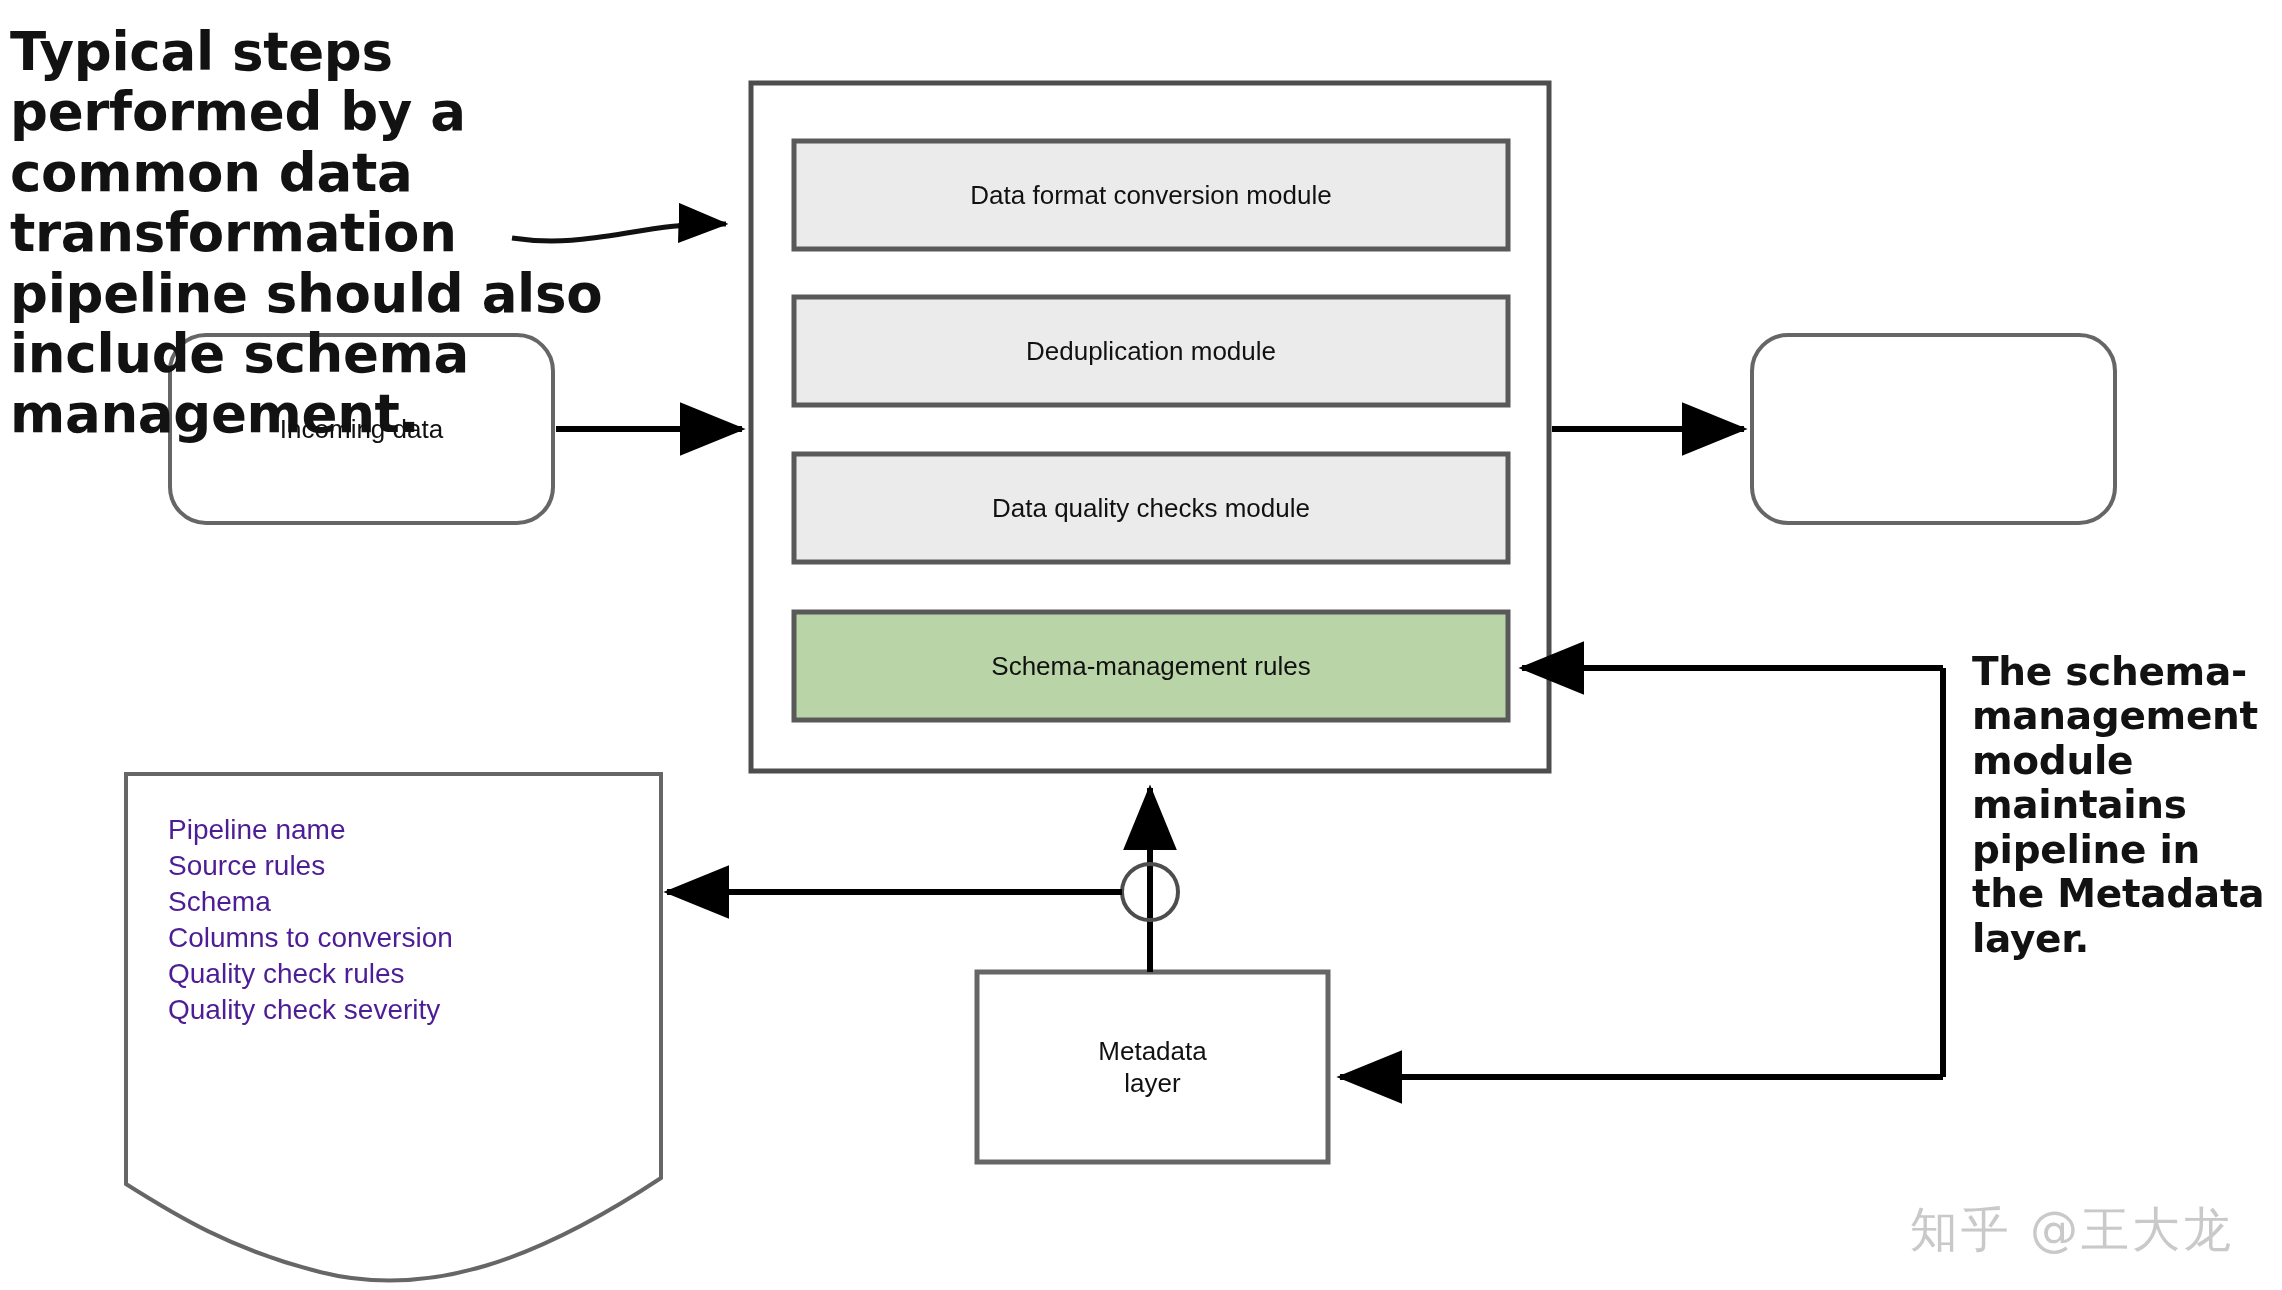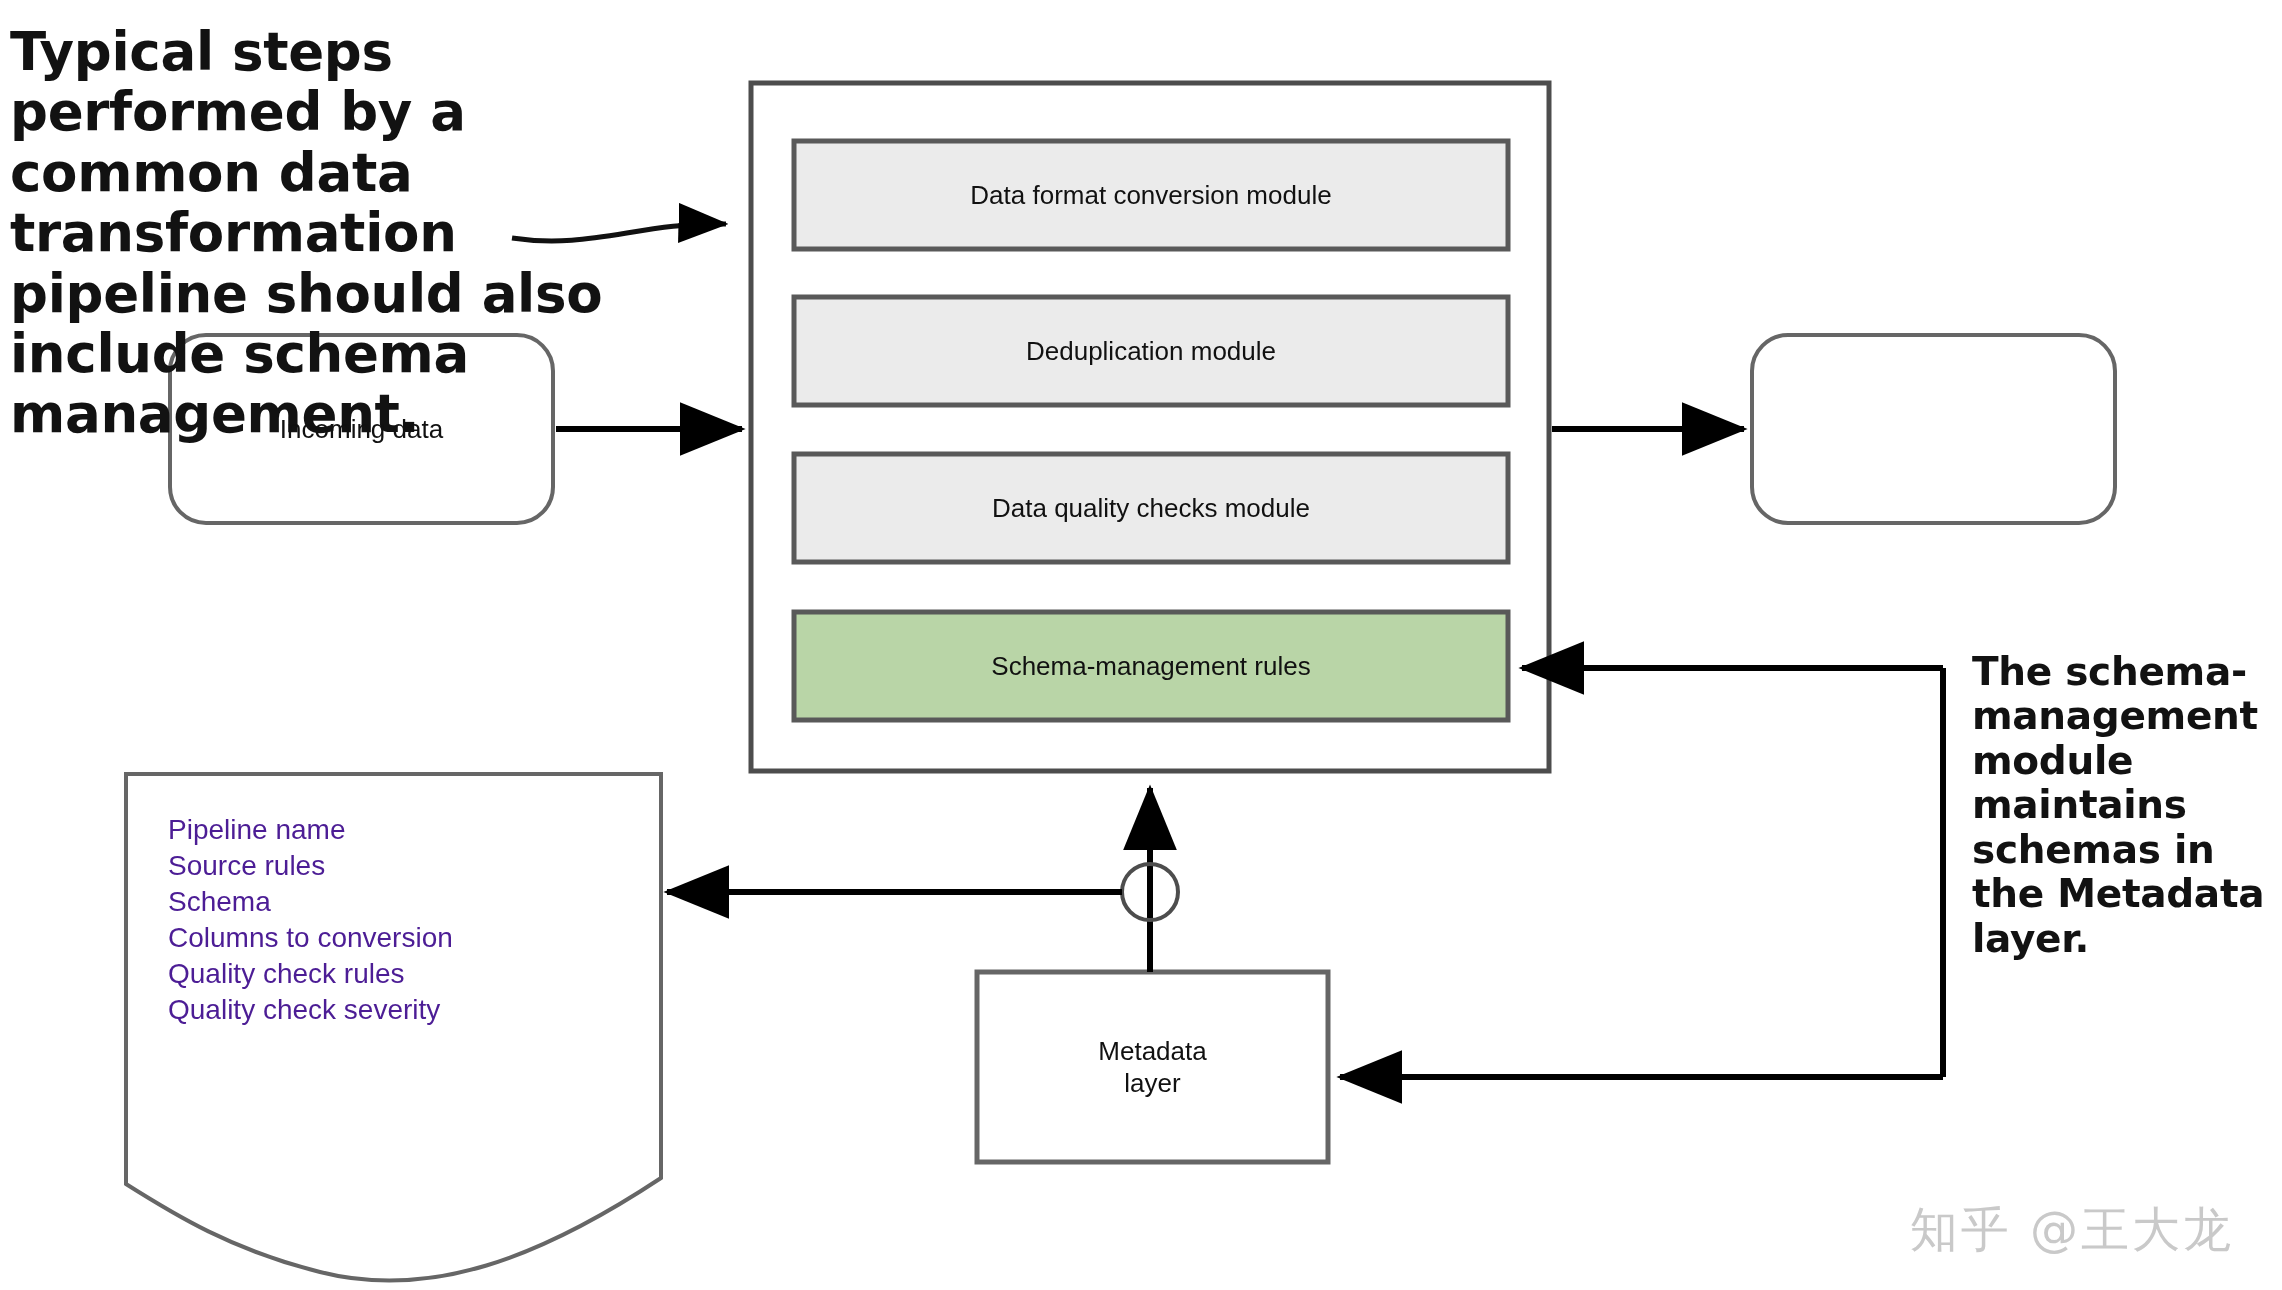--- a/index.html
+++ b/index.html
@@ -130,21 +130,21 @@
 
     <line x1="1150" y1="972" x2="1150" y2="788" stroke="#000000" stroke-width="6" marker-end="url(#arrowhead)"></line>
 
     <circle cx="1150" cy="892" r="28" fill="none" stroke="#4d4d4d" stroke-width="4"></circle>
 
     <line x1="1122" y1="892" x2="667" y2="892" stroke="#000000" stroke-width="6" marker-end="url(#arrowhead)"></line>
   </svg>
 
   <div class="annot" id="annot-left">Typical steps performed by a common data transformation pipeline should also include schema management.</div>
 
-  <div class="annot" id="annot-right">The schema-management module maintains schemas in the Metadata layer.</div>
+  <div class="annot" id="annot-right">The schema-management module maintains pipeline in the Metadata layer.</div>
 
   <div class="node-label" style="left:794px; top:141px; width:714px; height:108px;">Data format conversion module</div>
 
   <div class="node-label" style="left:794px; top:297px; width:714px; height:108px;">Deduplication module</div>
 
   <div class="node-label" style="left:794px; top:454px; width:714px; height:108px;">Data quality checks module</div>
 
   <div class="node-label" style="left:794px; top:612px; width:714px; height:108px;">Schema-management rules</div>
 
   <div class="node-label" style="left:170px; top:335px; width:383px; height:188px;">Incoming data</div>

